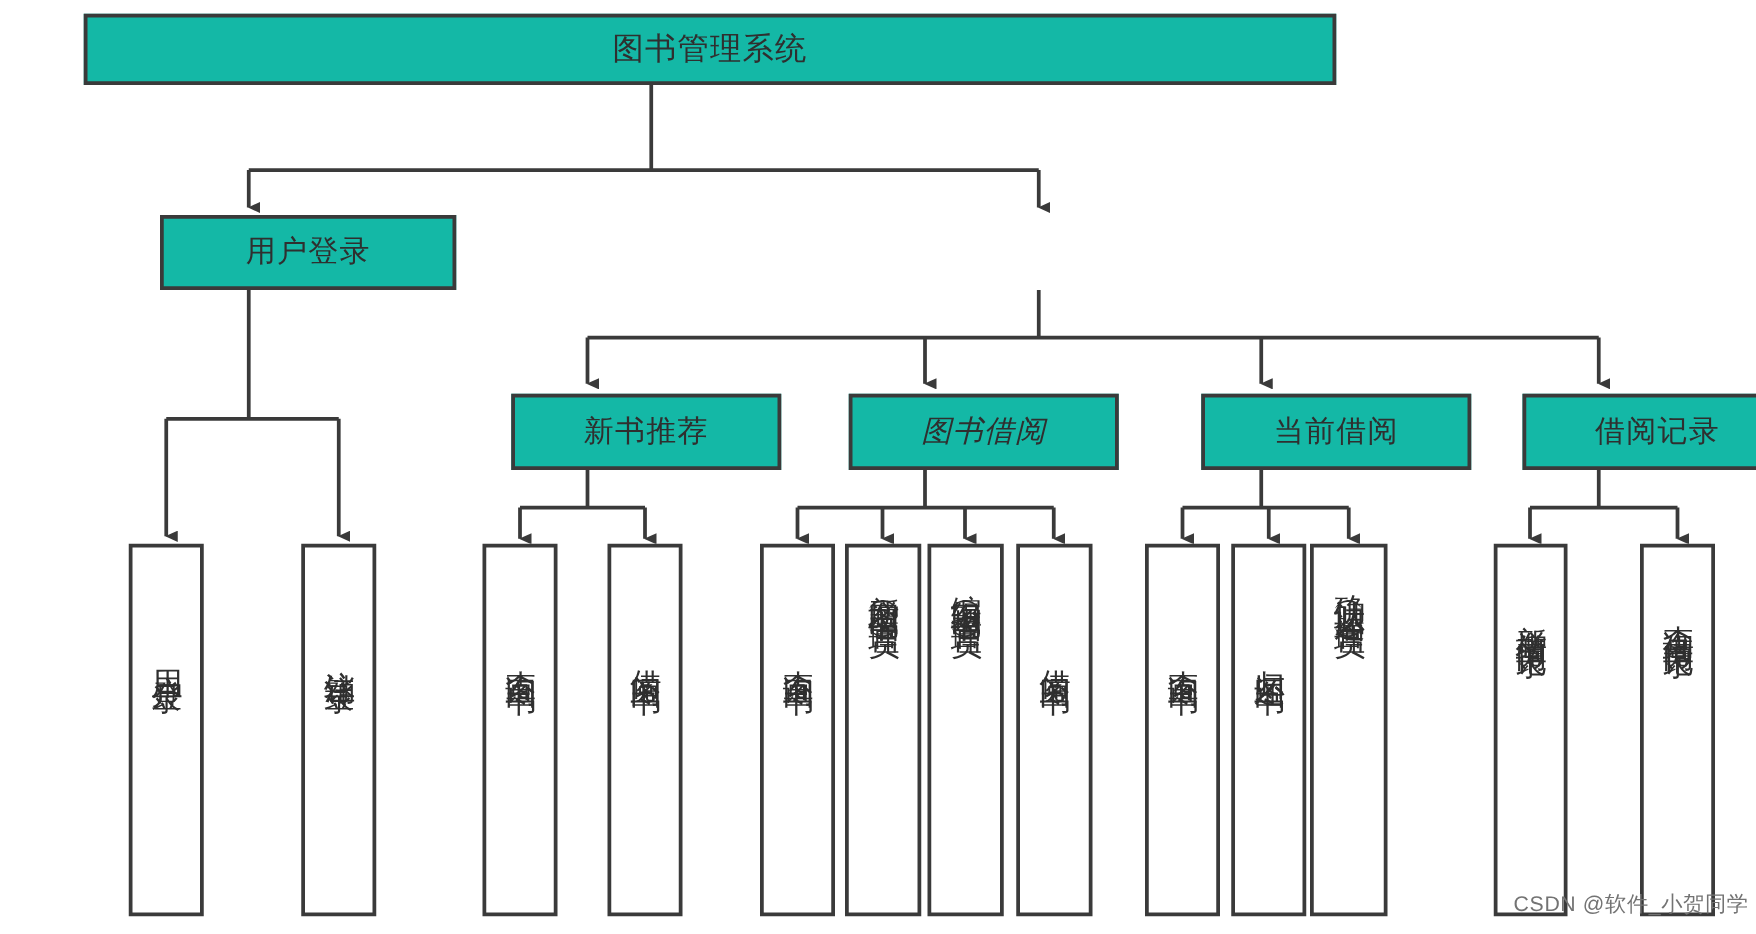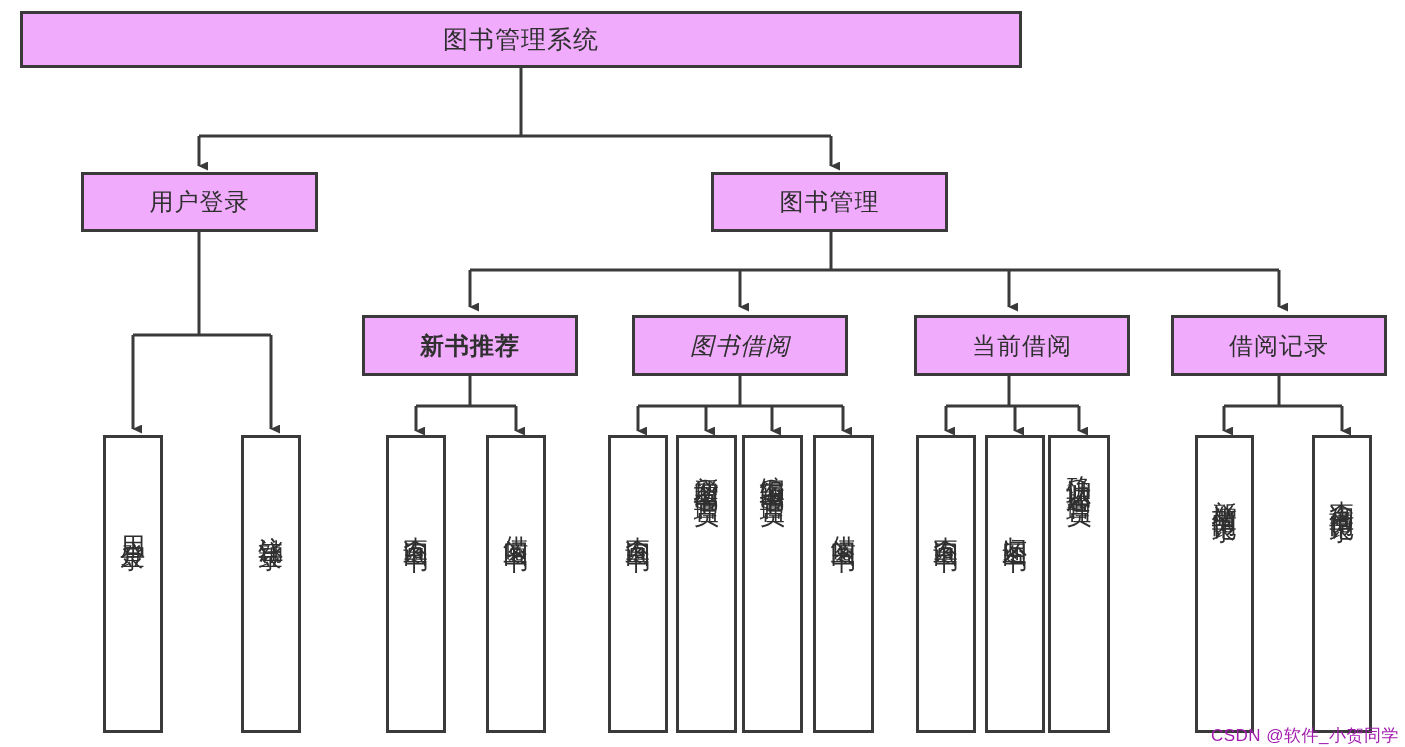--- a/index.html
+++ b/index.html
@@ -8,25 +8,26 @@
     background:#ffffff;
     font-family:"Liberation Sans","DejaVu Sans",sans-serif;
     overflow:hidden;
   }
   #stage{position:relative;width:1405px;height:747px;}
   svg.wires{position:absolute;left:0;top:0;width:1405px;height:747px;}
 
   .node{
     position:absolute;
     box-sizing:border-box;
-    background:#f0abfc;
+    background:#14b8a6;
     border:3px solid #3a3a3a;
     display:flex;
     align-items:center;
     justify-content:center;
+    margin-left:47px;
   }
   .node .lbl{
     color:#2f2f2f;
     font-size:24px;
     line-height:1.25;
     white-space:nowrap;
     letter-spacing:1px;
   }
   .node.root .lbl{font-size:25px;}
 
@@ -48,22 +49,22 @@
     line-height:1.05;
     letter-spacing:4px;
     white-space:nowrap;
   }
   .leaf.mid .vlbl{margin-top:78px;}
   .leaf.hi  .vlbl{margin-top:18px;}
   .leaf.lo  .vlbl{margin-top:42px;}
 
   #watermark{
     position:absolute;
-    right:6px;bottom:0;
-    color:#a21caf;
+    right:6px;bottom:12px;
+    color:#737373;
     font-size:17px;
     white-space:nowrap;
     letter-spacing:.5px;
   }
 </style>
 </head>
 <body>
 
 <div id="stage">
 
@@ -117,25 +118,22 @@
     </g>
   </svg>
 
   <div class="node root" style="left:20px;top:11px;width:1002px;height:57px;">
     <span class="lbl">图书管理系统</span>
   </div>
 
   <div class="node" style="left:81px;top:172px;width:237px;height:60px;">
     <span class="lbl">用户登录</span>
   </div>
-  <div class="node" style="left:711px;top:172px;width:237px;height:60px;">
-    <span class="lbl">图书管理</span>
-  </div>
 
-  <div class="node" style="left:362px;top:315px;width:216px;height:61px;font-weight:bold;">
+  <div class="node" style="left:362px;top:315px;width:216px;height:61px;">
     <span class="lbl">新书推荐</span>
   </div>
   <div class="node" style="left:632px;top:315px;width:216px;height:61px;font-style:italic;">
     <span class="lbl">图书借阅</span>
   </div>
   <div class="node" style="left:914px;top:315px;width:216px;height:61px;">
     <span class="lbl">当前借阅</span>
   </div>
   <div class="node" style="left:1171px;top:315px;width:216px;height:61px;justify-content:center;">
     <span class="lbl">借阅记录</span>

